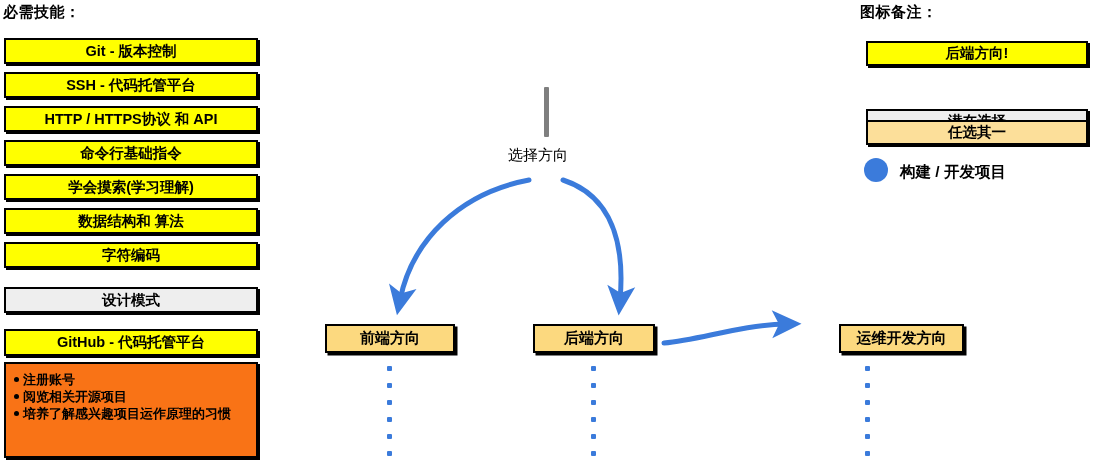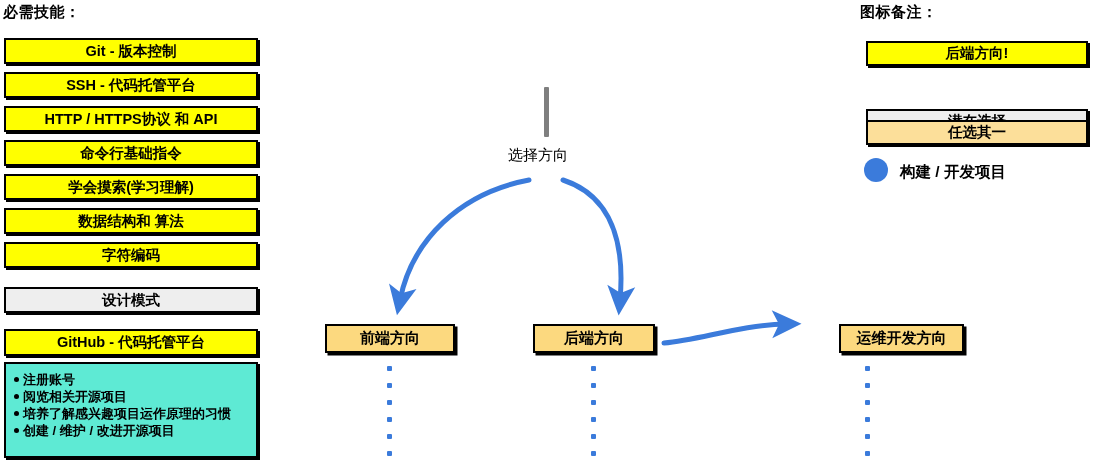--- a/index.html
+++ b/index.html
@@ -49,21 +49,21 @@
   .sbox.yellow  { background: #ffff00; }
   .sbox.gray    { background: #eeeeee; }
   .sbox.orange  { background: #fcdf9a; }
 
   
   .bullet-panel {
     position: absolute;
     box-sizing: border-box;
     border: 2px solid #000000;
     box-shadow: 2px 2px 0 0 #000000;
-    background: #5eead4;
+    background: #f97316;
     padding: 7px 6px 5px 8px;
   }
   .bullet-row {
     display: flex;
     align-items: flex-start;
     font-weight: bold;
     font-size: 13px;
     line-height: 1.32;
     white-space: nowrap;
   }
@@ -175,24 +175,20 @@
       <span>注册账号</span>
     </div>
     <div class="bullet-row">
       <span class="bullet-dot"></span>
       <span>阅览相关开源项目</span>
     </div>
     <div class="bullet-row">
       <span class="bullet-dot"></span>
       <span>培养了解感兴趣项目运作原理的习惯</span>
     </div>
-    <div class="bullet-row">
-      <span class="bullet-dot"></span>
-      <span>创建 / 维护 / 改进开源项目</span>
-    </div>
   </div>
 
 
   <div id="stem" style="left:544px; top:87px; width:5px; height:50px;"></div>
 
   <div class="mid-label" style="left:508px; top:146px;font-family:Liberation Mono, monospace;">选择方向</div>
 
   <svg id="arrow-layer" viewBox="0 0 1099 464" xmlns="http://www.w3.org/2000/svg">
     <defs>
       <marker id="ah" markerWidth="7" markerHeight="7" refX="3.1" refY="3.2" orient="auto" markerUnits="strokeWidth">

